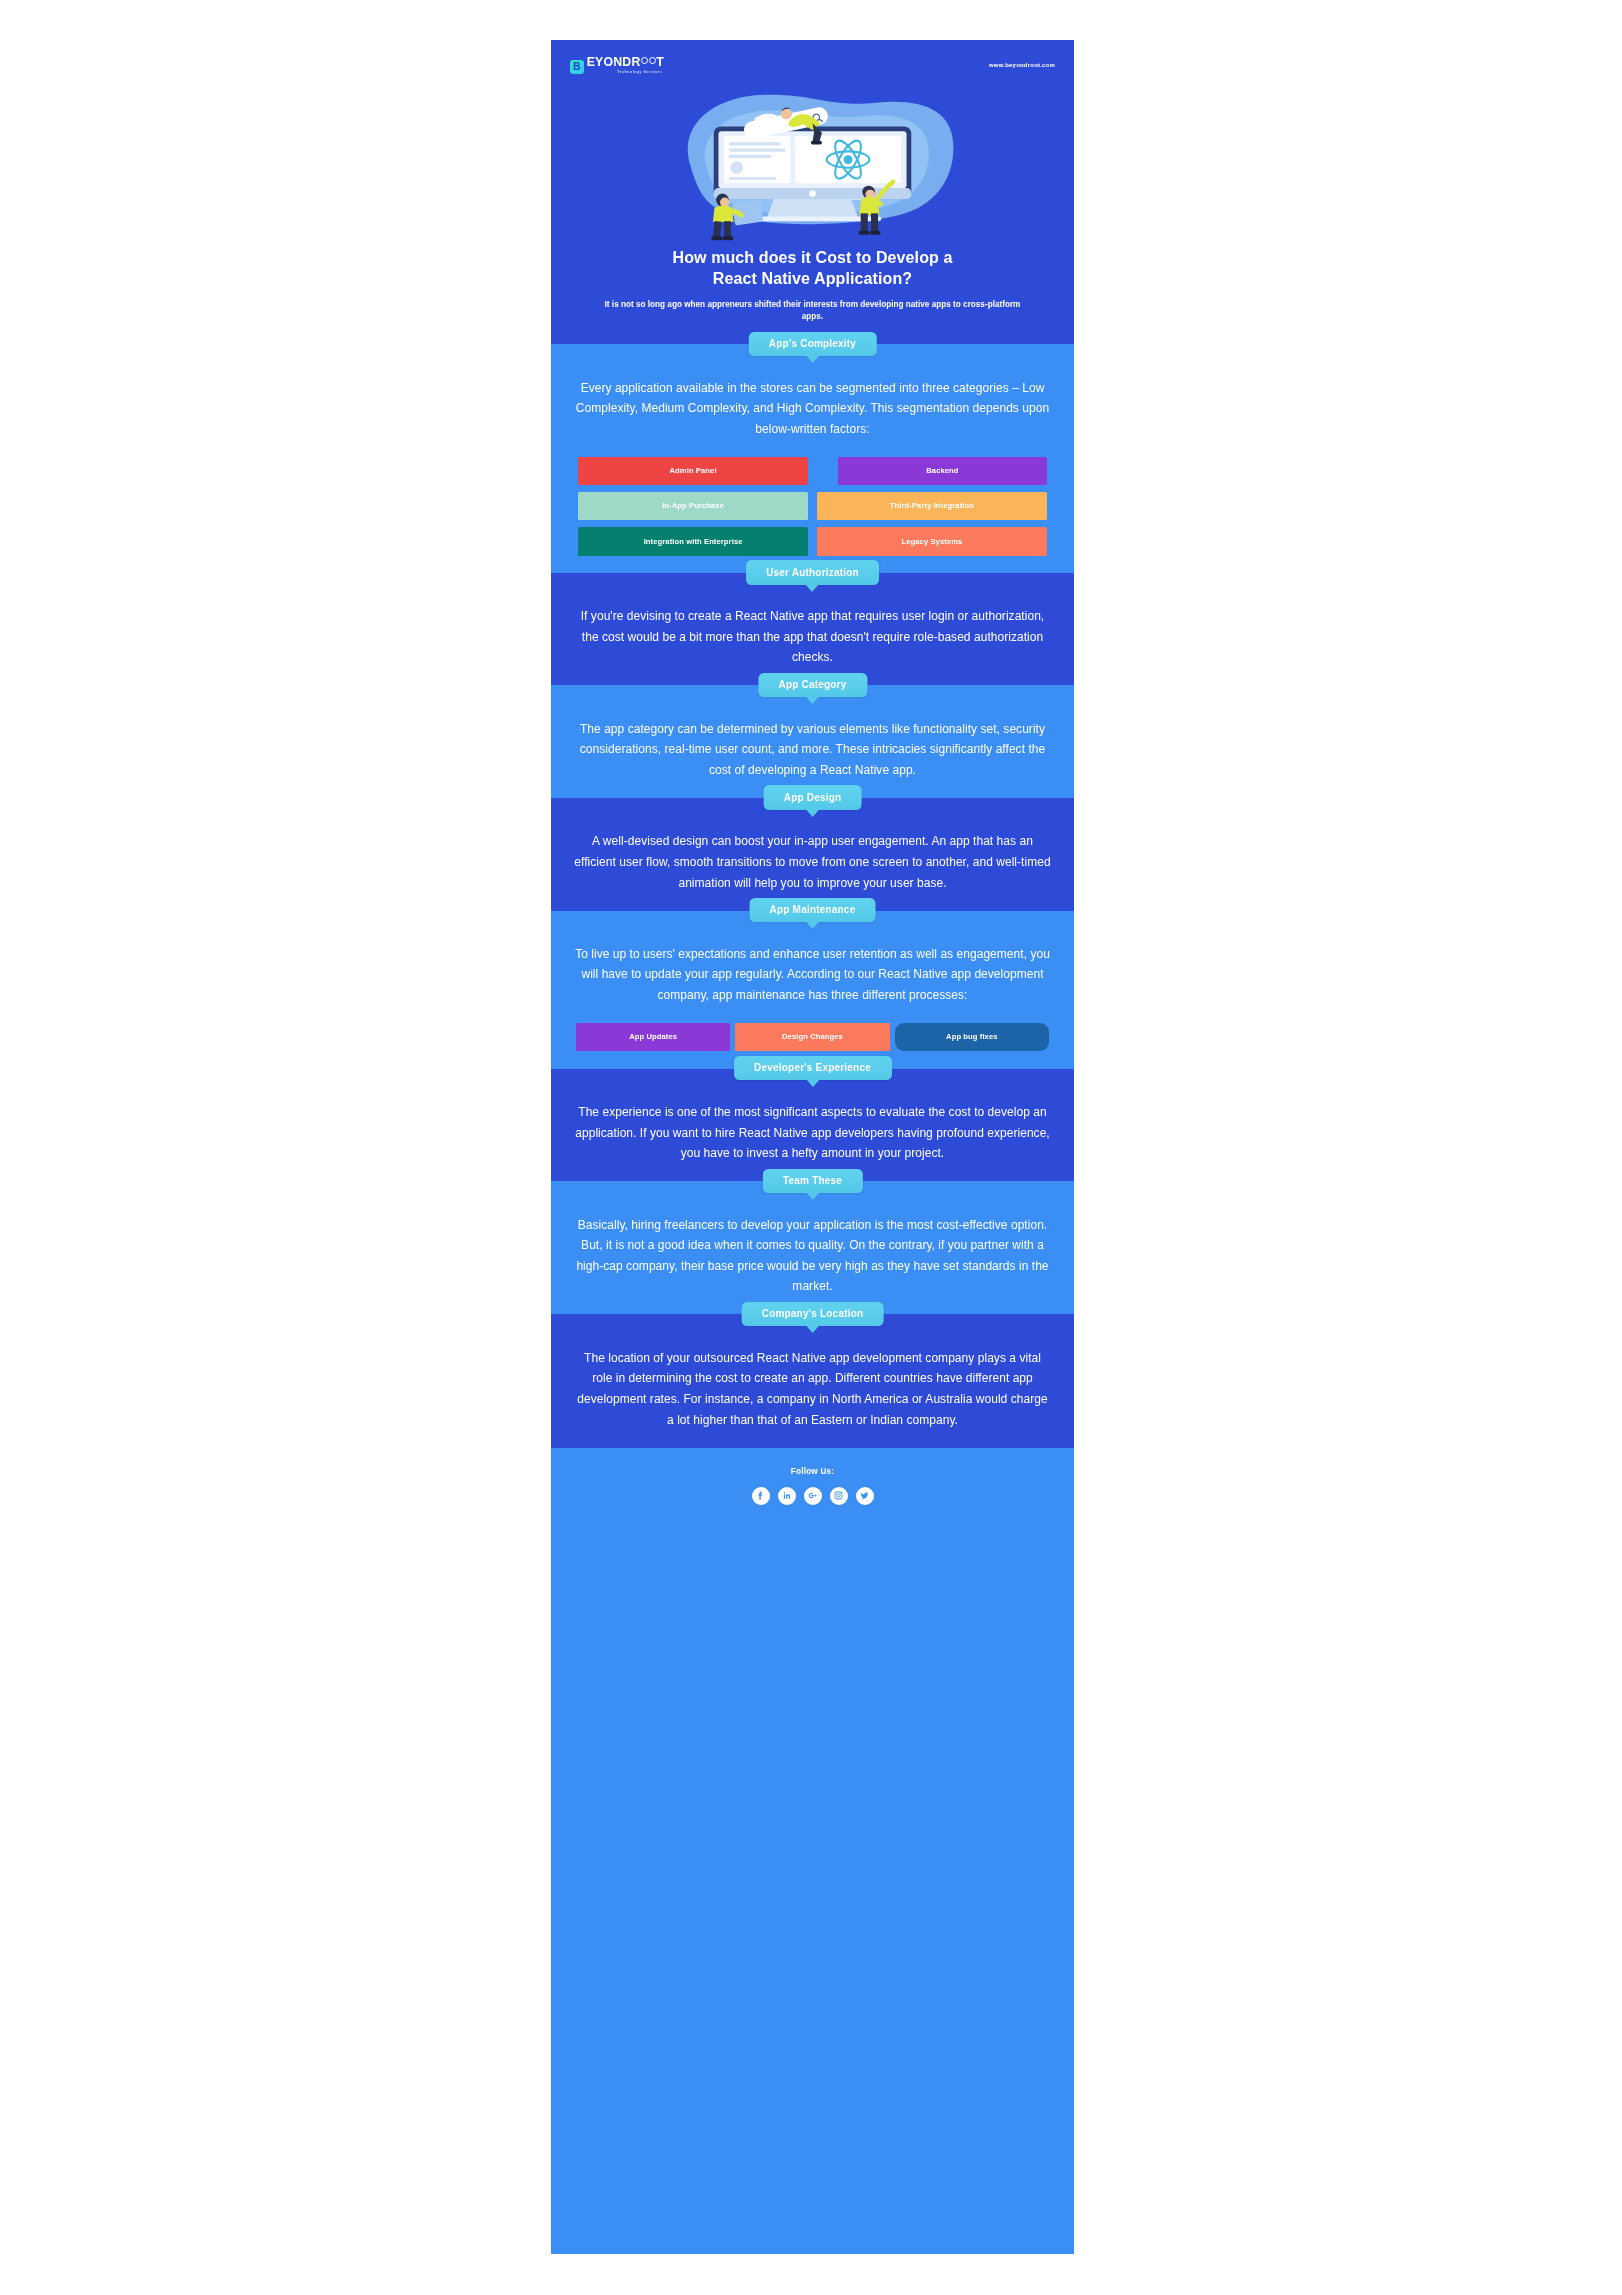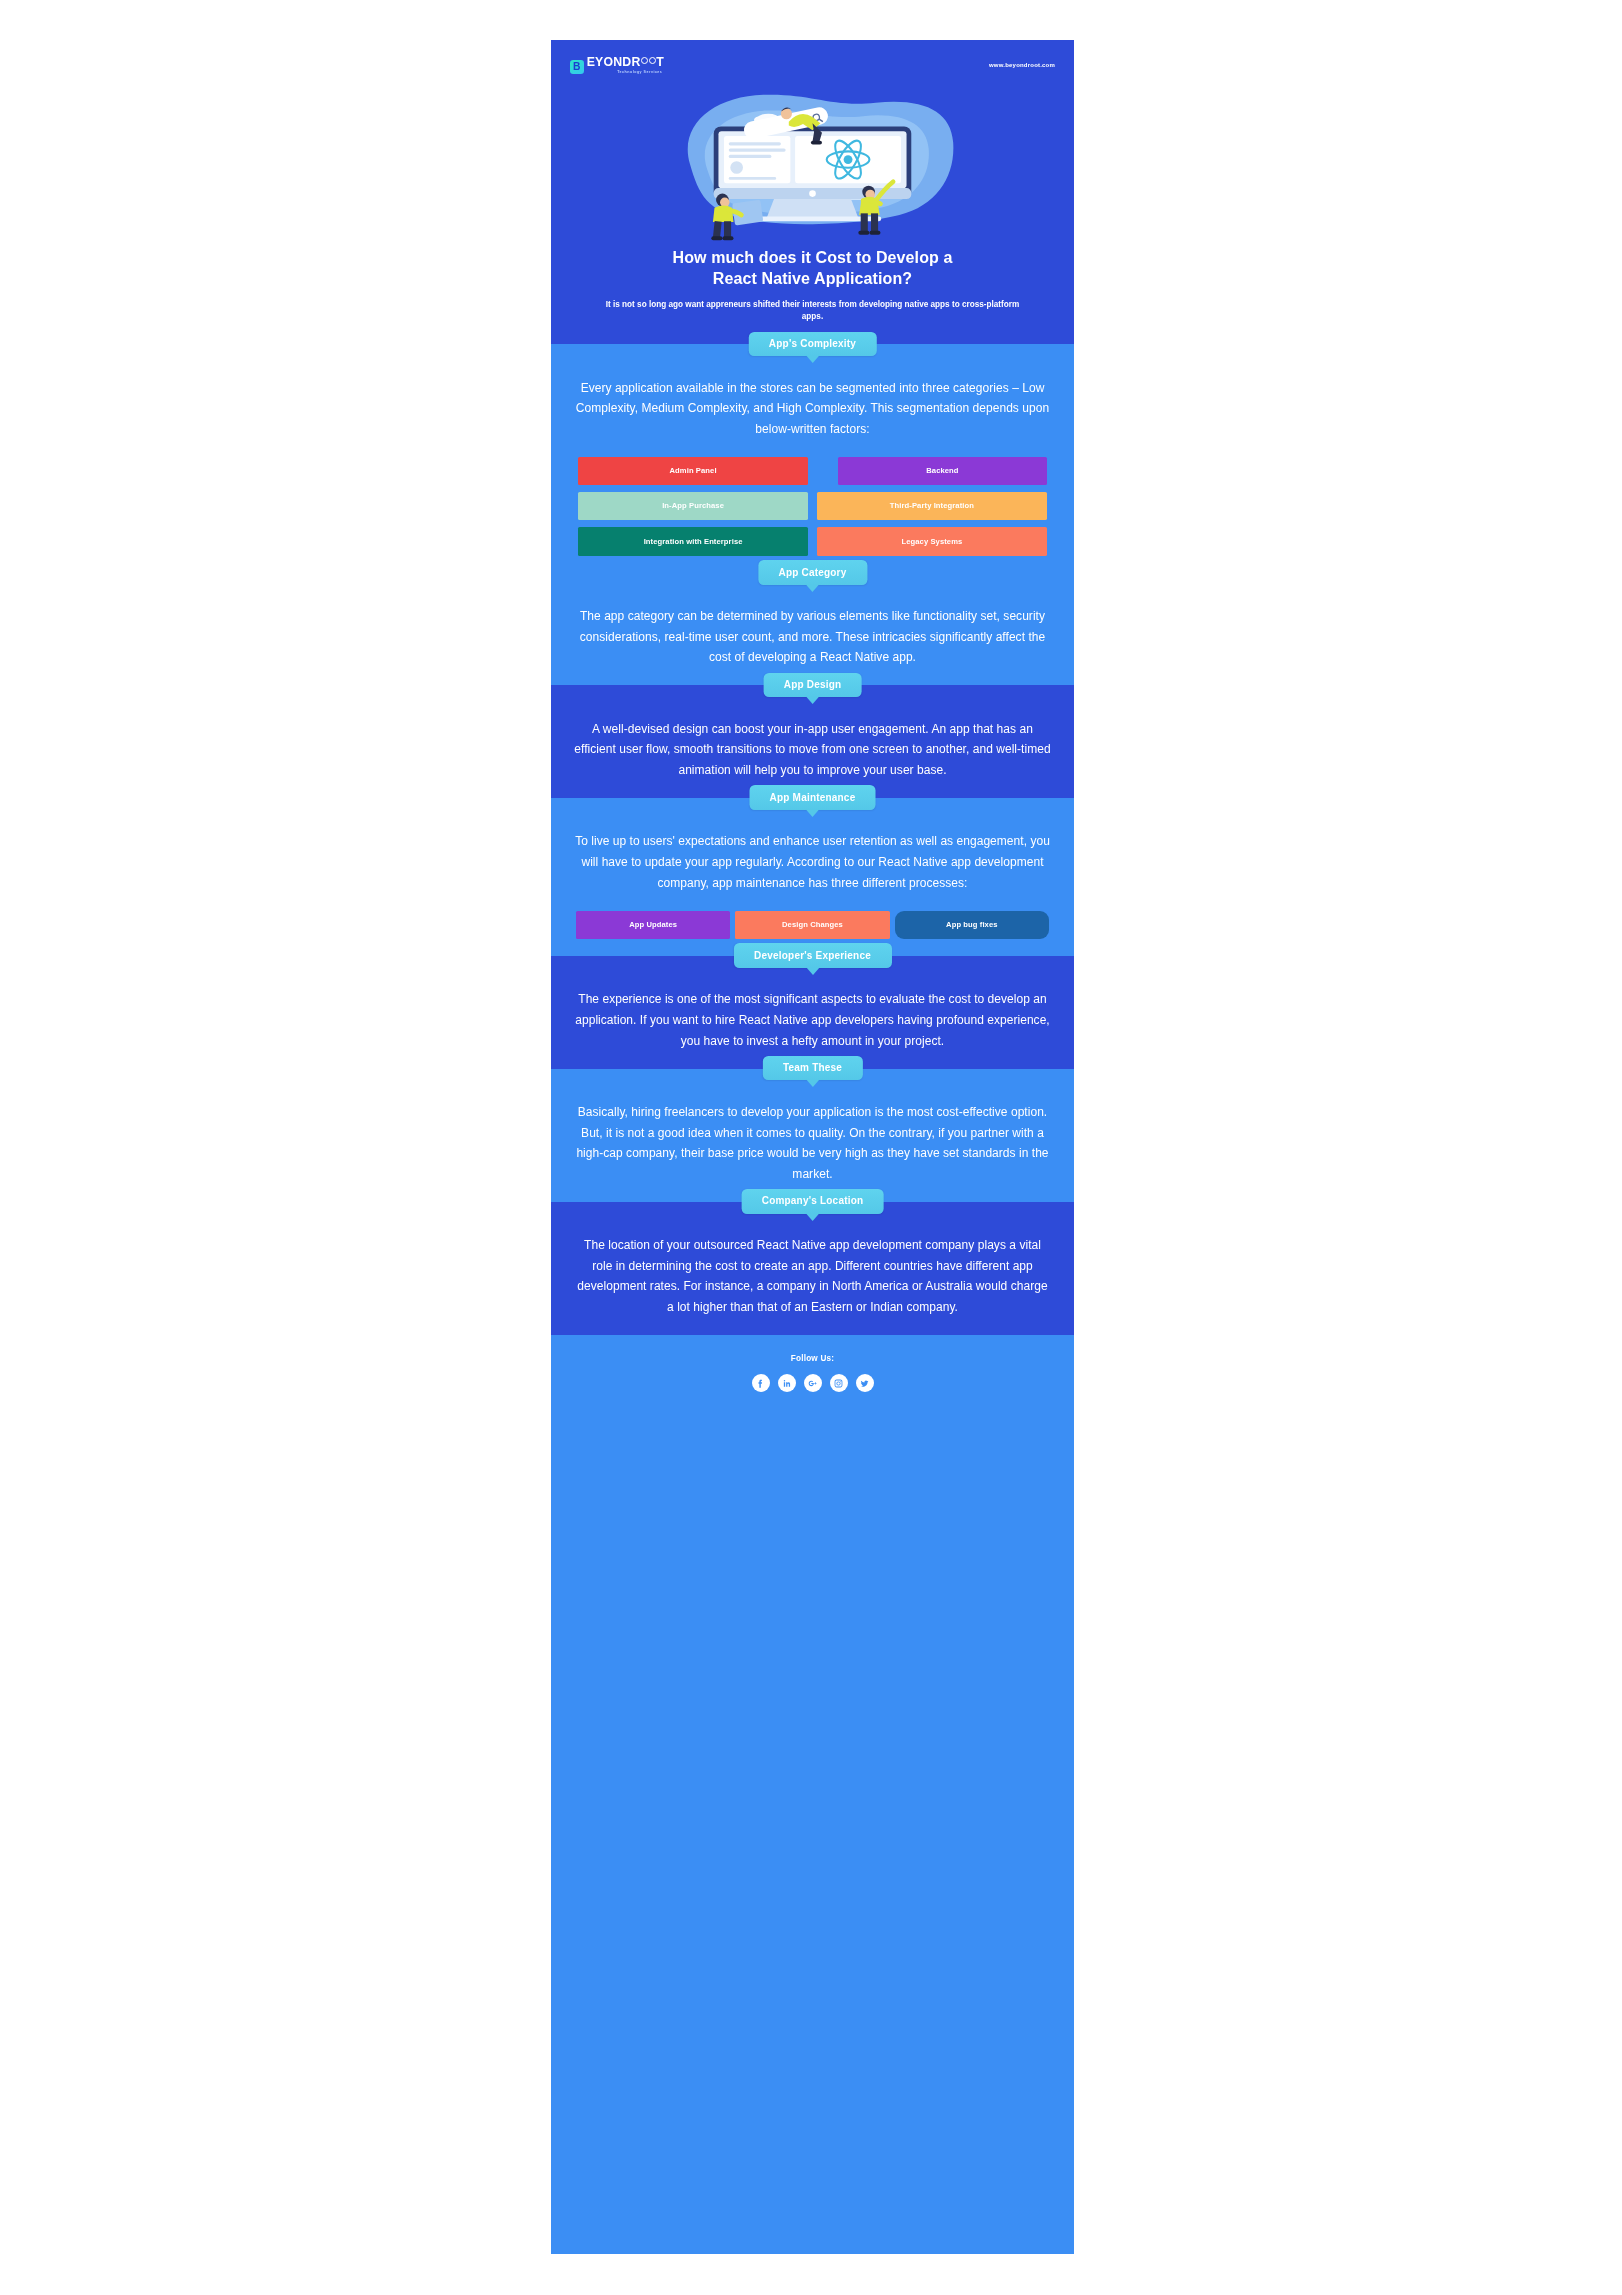--- a/index.html
+++ b/index.html
@@ -225,38 +225,44 @@
             <rect x="202" y="199" width="14" height="5" rx="2.5" fill="#1d2238"></rect>
             <rect x="216" y="199" width="14" height="5" rx="2.5" fill="#1d2238"></rect>
           </g>
         </svg>
       </div>
 
       <div class="hero-title">
         <div>How much does it Cost to Develop a</div>
         <div>React Native Application?</div>
       </div>
-      <div class="hero-sub">It is not so long ago want appreneurs shifted their interests from developing native apps to cross-platform apps.</div>
+      <div class="hero-sub">It is not so long ago when appreneurs shifted their interests from developing native apps to cross-platform apps.</div>
     </div>
 
     <div id="sections-host">
         <div class="section light">
           <div class="badge-row">
             <div class="badge">App's Complexity</div>
           </div>
           <div class="body-text">Every application available in the stores can be segmented into three categories – Low Complexity, Medium Complexity, and High Complexity. This segmentation depends upon below-written factors:</div>
           <div class="tag-grid">
             <div class="tag" style="background: #ef4444;">Admin Panel</div>
             <div class="tag" style="background: rgb(139, 57, 214); margin-left: 21px;">Backend</div>
             <div class="tag" style="background: rgb(158, 216, 198);">In-App Purchase</div>
             <div class="tag" style="background: rgb(251, 181, 89);">Third-Party Integration</div>
             <div class="tag" style="background: rgb(6, 128, 110);">Integration with Enterprise</div>
             <div class="tag" style="background: rgb(251, 122, 94);">Legacy Systems</div>
           </div>
         </div>
+        <div class="section dark">
+          <div class="badge-row">
+            <div class="badge">User Authorization</div>
+          </div>
+          <div class="body-text">If you're devising to create a React Native app that requires user login or authorization, the cost would be a bit more than the app that doesn't require role-based authorization checks.</div>
+        </div>
         <div class="section light">
           <div class="badge-row">
             <div class="badge">App Category</div>
           </div>
           <div class="body-text">The app category can be determined by various elements like functionality set, security considerations, real-time user count, and more. These intricacies significantly affect the cost of developing a React Native app.</div>
         </div>
         <div class="section dark">
           <div class="badge-row">
             <div class="badge">App Design</div>
           </div>

